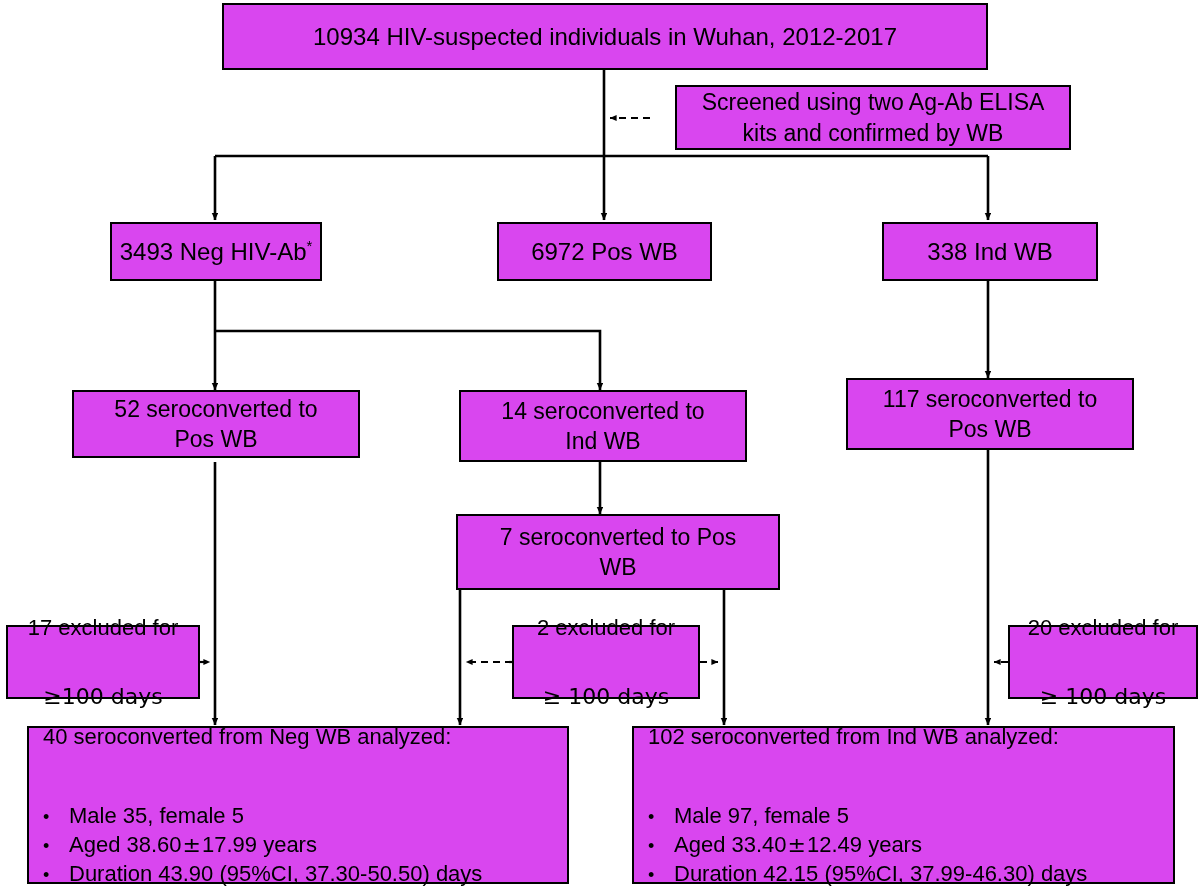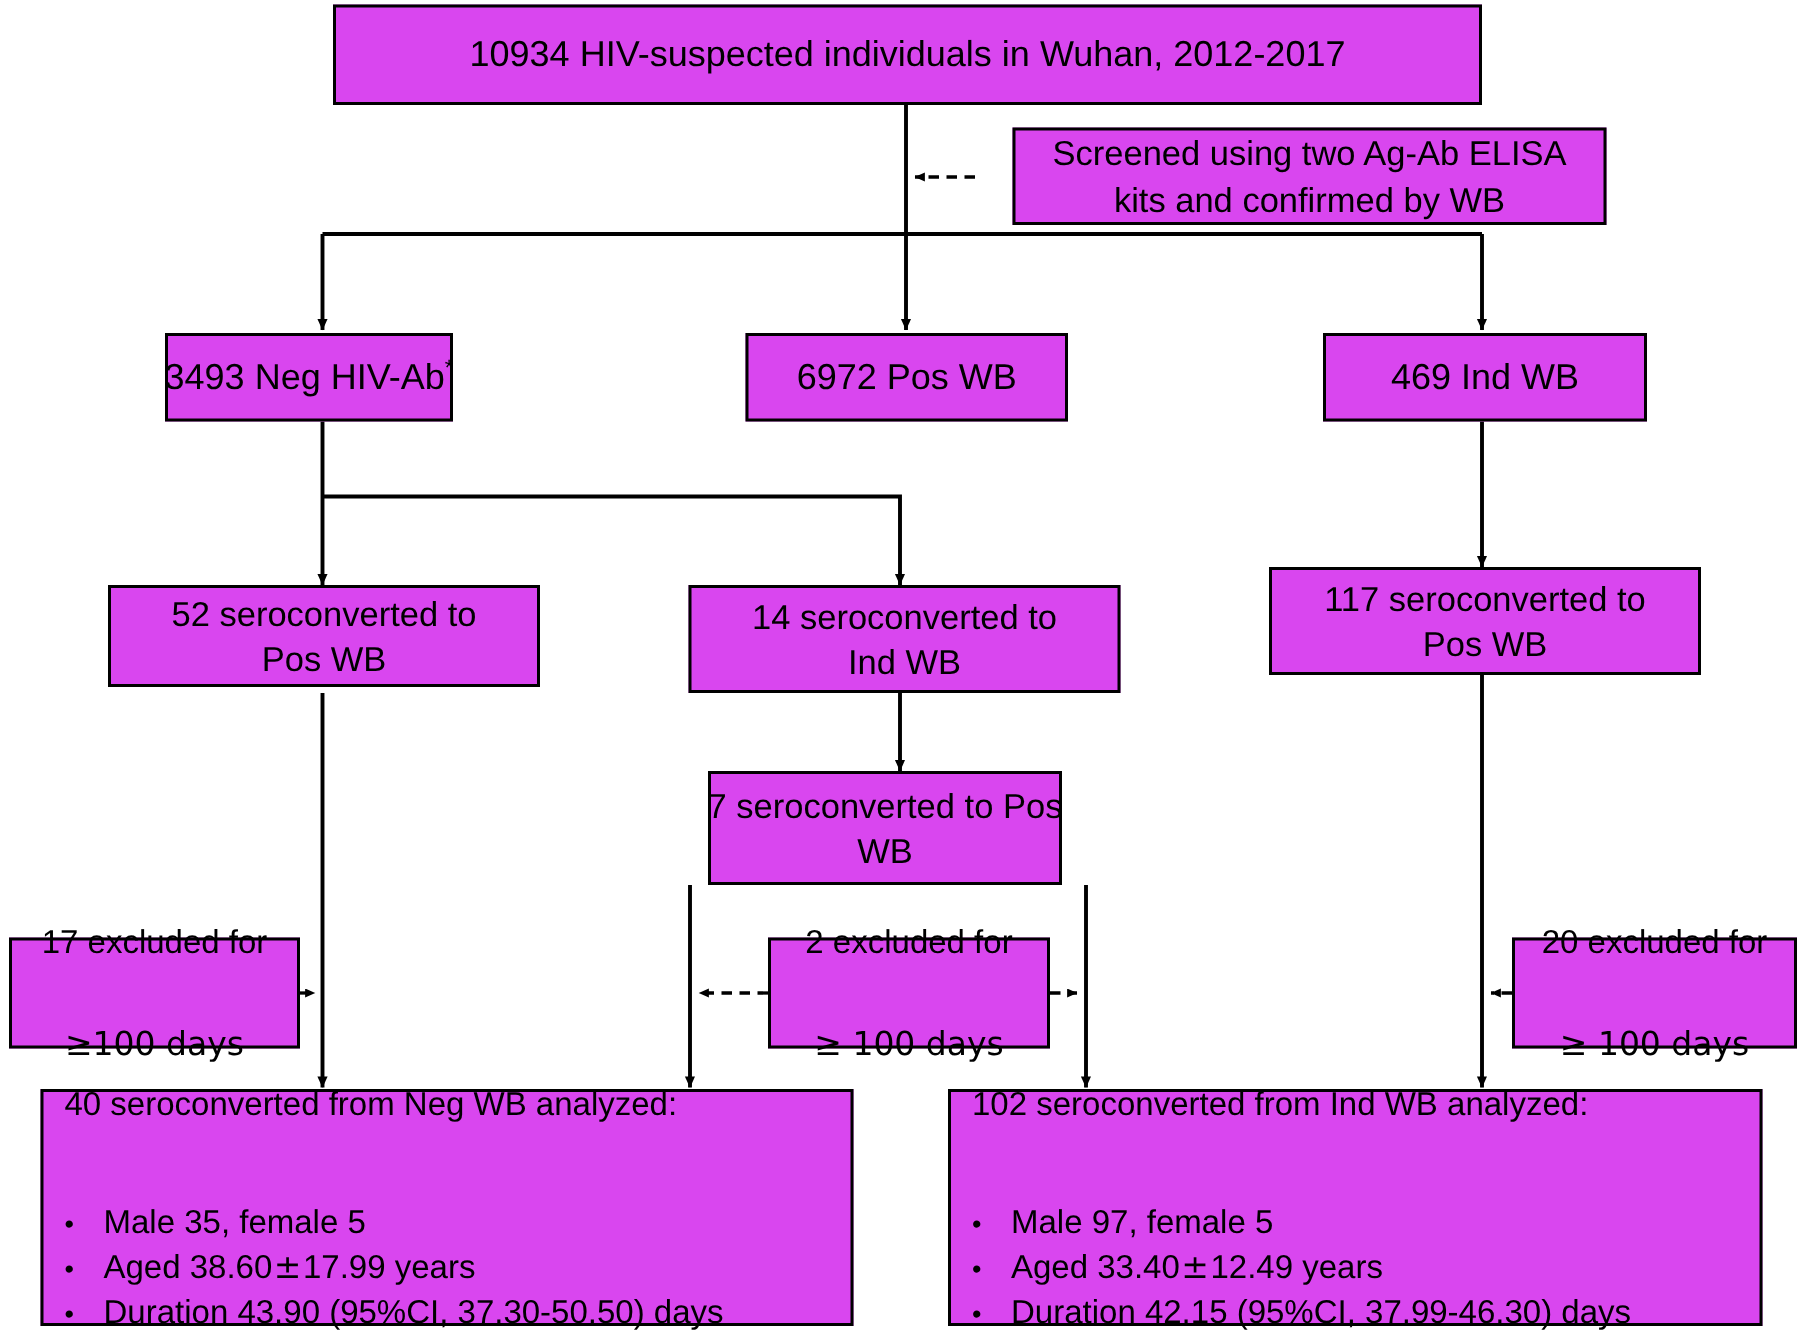--- a/index.html
+++ b/index.html
@@ -139,48 +139,48 @@
 
   <div class="node t24" style="left:222px; top:3px; width:766px; height:67px;">
     <span class="node-line">10934 HIV-suspected individuals in Wuhan, 2012-2017</span>
   </div>
 
   <div class="node t23" style="left:651px; top:85px; width:396px; height:65px;margin-left:24px;">
     <span class="node-line">Screened using two Ag-Ab ELISA</span>
     <span class="node-line">kits and confirmed by WB</span>
   </div>
 
-  <div class="node t24" style="left:110px; top:222px; width:192px; height:59px;">
+  <div class="node t24" style="left:110px; top:222px; width:212px; height:59px;">
     <span class="node-line"><span>3493 Neg HIV-Ab</span><span class="sup">*</span></span>
   </div>
 
   <div class="node t24" style="left:497px; top:222px; width:215px; height:59px;">
     <span class="node-line">6972 Pos WB</span>
   </div>
 
   <div class="node t24" style="left:882px; top:222px; width:216px; height:59px;">
-    <span class="node-line">469 Ind WB</span>
+    <span class="node-line">338 Ind WB</span>
   </div>
 
   <div class="node t23" style="left:72px; top:390px; width:288px; height:68px;">
     <span class="node-line">52 seroconverted to</span>
     <span class="node-line">Pos WB</span>
   </div>
 
   <div class="node t23" style="left:459px; top:390px; width:288px; height:72px;">
     <span class="node-line">14 seroconverted to</span>
     <span class="node-line">Ind WB</span>
   </div>
 
   <div class="node t23" style="left:846px; top:378px; width:288px; height:72px;">
     <span class="node-line">117 seroconverted to</span>
     <span class="node-line">Pos WB</span>
   </div>
 
-  <div class="node t23" style="left:456px; top:514px; width:236px; height:76px;margin-left:16px;">
+  <div class="node t23" style="left:456px; top:514px; width:324px; height:76px;">
     <span class="node-line">7 seroconverted to Pos</span>
     <span class="node-line">WB</span>
   </div>
 
   <div class="node t22" style="left:6px; top:625px; width:194px; height:74px;">
     <span class="node-line">17 excluded for</span>
     <span class="node-line ge">≥100 days</span>
   </div>
 
   <div class="node t22" style="left:512px; top:625px; width:188px; height:74px;">

